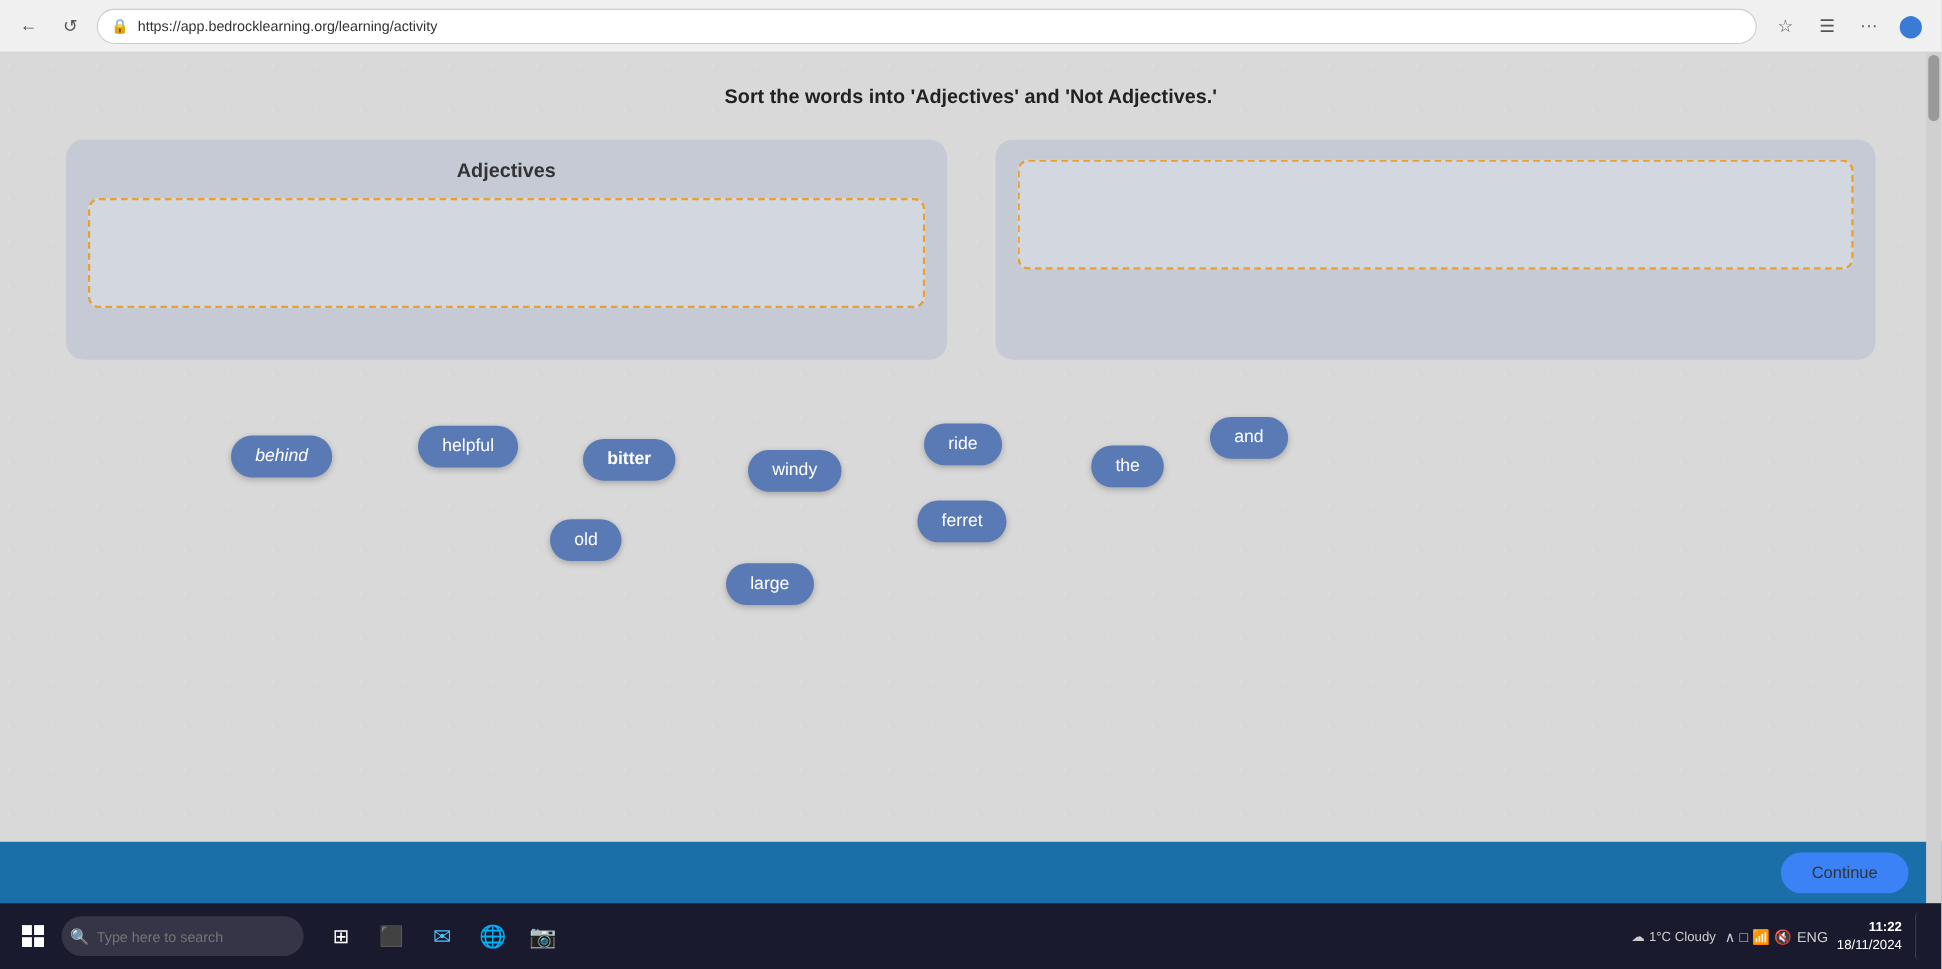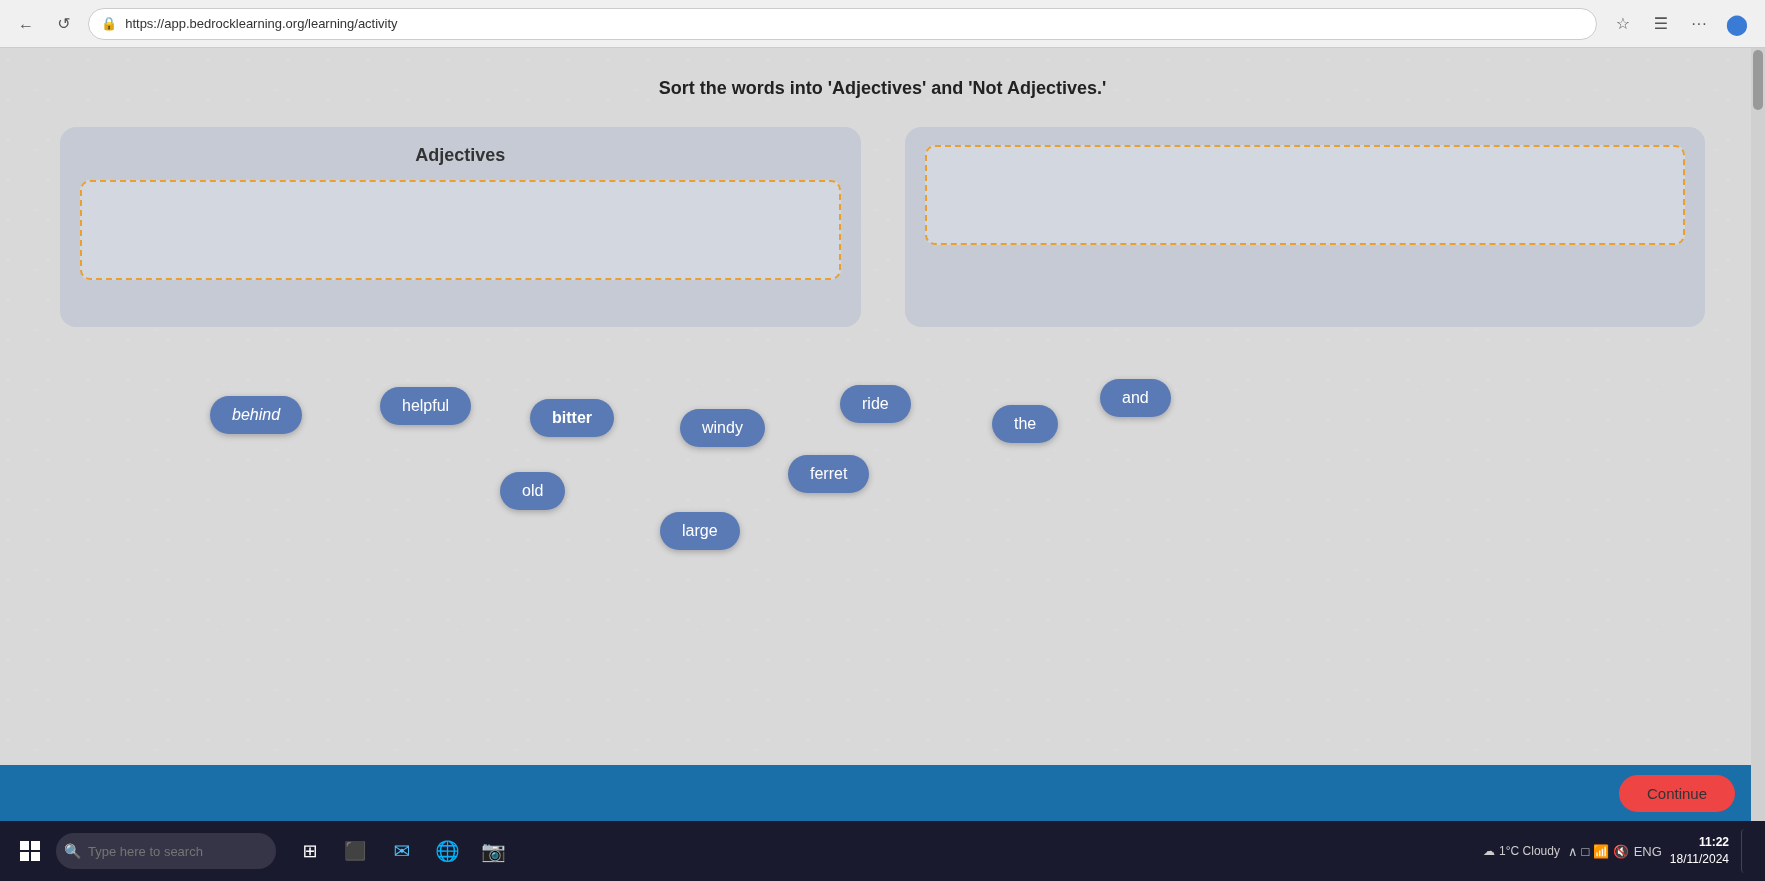--- a/index.html
+++ b/index.html
@@ -137,21 +137,21 @@
     .footer {
       background: #1a6fa8;
       height: 56px;
       display: flex;
       align-items: center;
       justify-content: flex-end;
       padding: 0 30px;
     }
 
     .continue-btn {
-      background: #ef4444;
+      background: #3b82f6;
       color: #333;
       border: none;
       border-radius: 20px;
       padding: 10px 28px;
       font-size: 15px;
       font-weight: 500;
       cursor: pointer;
     }
 
     
@@ -296,21 +296,21 @@
   <div class="words-area" id="words-area">
   <div class="word-chip" style="left: 170px; top: 39px; font-style: italic;">behind</div>
       <div class="word-chip" style="left: 340px; top: 30px;">helpful</div>
       <div class="word-chip" style="left: 490px; top: 42px; font-weight: bold;">bitter</div>
       <div class="word-chip" style="left: 640px; top: 52px;">windy</div>
       <div class="word-chip" style="left: 800px; top: 28px;">ride</div>
       <div class="word-chip" style="left: 952px; top: 48px;">the</div>
       <div class="word-chip" style="left: 1060px; top: 22px;">and</div>
       <div class="word-chip" style="left: 460px; top: 115px;">old</div>
       <div class="word-chip" style="left: 620px; top: 110px; margin-top: 45px;">large</div>
-      <div class="word-chip" style="left: 748px; top: 98px;">ferret</div>
+      <div class="word-chip" style="left: 794px; top: 98px;">ferret</div>
     </div>
 </div>
 
 <div class="footer">
   <button class="continue-btn">Continue</button>
 </div>
 
 <div class="taskbar">
   <div class="taskbar-start">
     <svg width="20" height="20" viewBox="0 0 20 20" fill="white">

